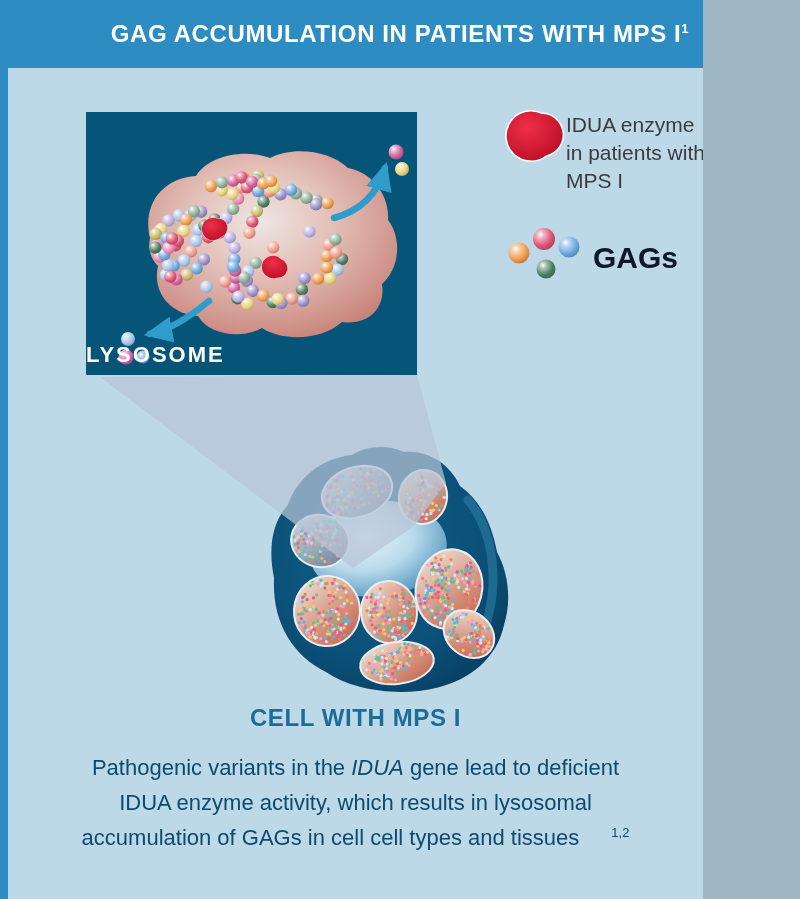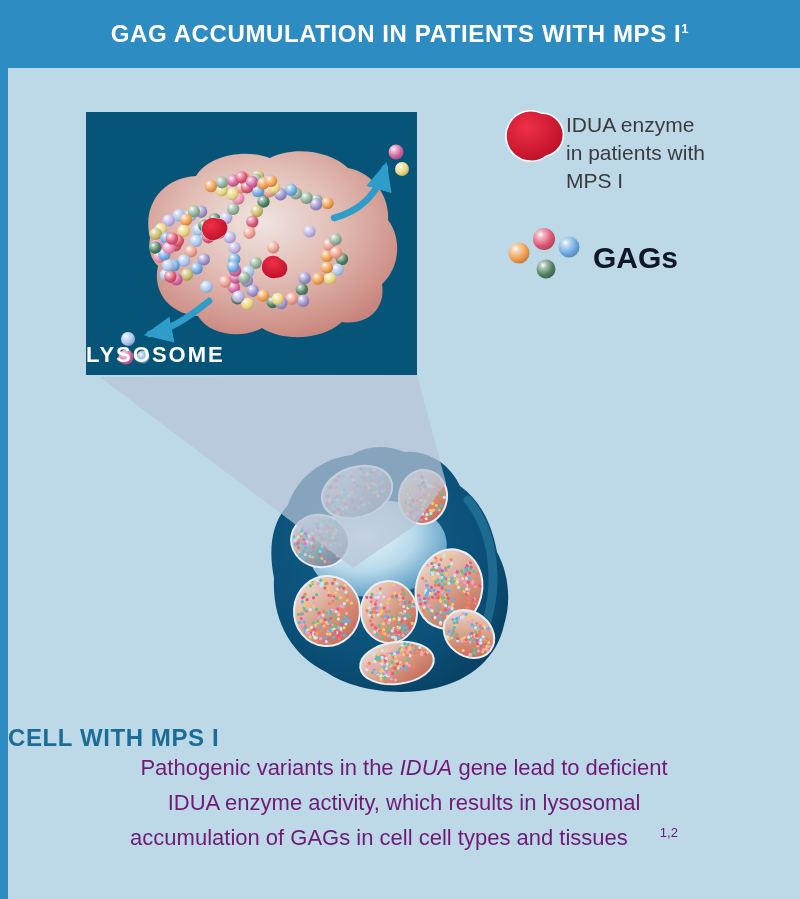--- a/index.html
+++ b/index.html
@@ -1,32 +1,32 @@
 <!DOCTYPE html>
 <html><head>
 <meta charset="utf-8">
 <style>
   html,body{margin:0;padding:0;background:#9fb6c4;}
-  #page{position:relative;width:800px;height:899px;background:#bdd9e8;overflow:hidden;
+  #page{position:relative;width:703px;height:899px;background:#bdd9e8;overflow:hidden;
         font-family:"Liberation Sans","DejaVu Sans",sans-serif;}
   .header{position:absolute;left:0;top:0;width:800px;height:68px;background:#2d8dc3;
           display:flex;align-items:center;justify-content:center;z-index:3;}
   .header .title{color:#ffffff;font-size:24px;font-weight:bold;letter-spacing:0.6px;}
   .header sup{font-size:13px;font-weight:bold;vertical-align:super;line-height:0;}
   .left-strip{position:absolute;left:0;top:68px;width:8px;bottom:0;background:#2d8dc3;z-index:3;}
   svg.illustration{position:absolute;left:0;top:0;z-index:1;}
   .overlay{position:absolute;z-index:2;}
   .legend-idua-label{left:566px;top:111px;width:210px;font-size:21px;font-weight:normal;
        color:#3b3b3e;line-height:28px;white-space:pre-line;}
   .legend-gags-label{left:593px;top:241px;font-size:30px;font-weight:bold;color:#0f172a;}
   .lysosome-label{left:86px;top:342px;width:331px;text-align:left;color:#ffffff;
        font-size:22px;font-weight:bold;letter-spacing:2px;}
-  .cell-label{left:8px;right:0;top:704px;color:#1b6d98;
-       font-size:24px;font-weight:bold;letter-spacing:0.6px;margin-top:20px;}
-  .caption{left:30px;right:22px;top:750px;text-align:center;color:#701a75;font-size:22px;}
+  .cell-label{left:8px;right:0;top:704px;text-align:center;color:#1b6d98;
+       font-size:24px;font-weight:bold;letter-spacing:0.6px;}
+  .caption{left:30px;right:22px;top:750px;text-align:center;color:#0c4a6e;font-size:22px;}
   .caption .cap-line{line-height:35px;}
   .caption .seg-italic{font-style:italic;}
   .caption .seg-sup{font-size:13px;vertical-align:super;line-height:0;margin-left:32px;}
 </style>
 </head>
 <body>
 
 <div id="page">
 
   <svg class="illustration" width="800" height="899" viewBox="0 0 800 899">

